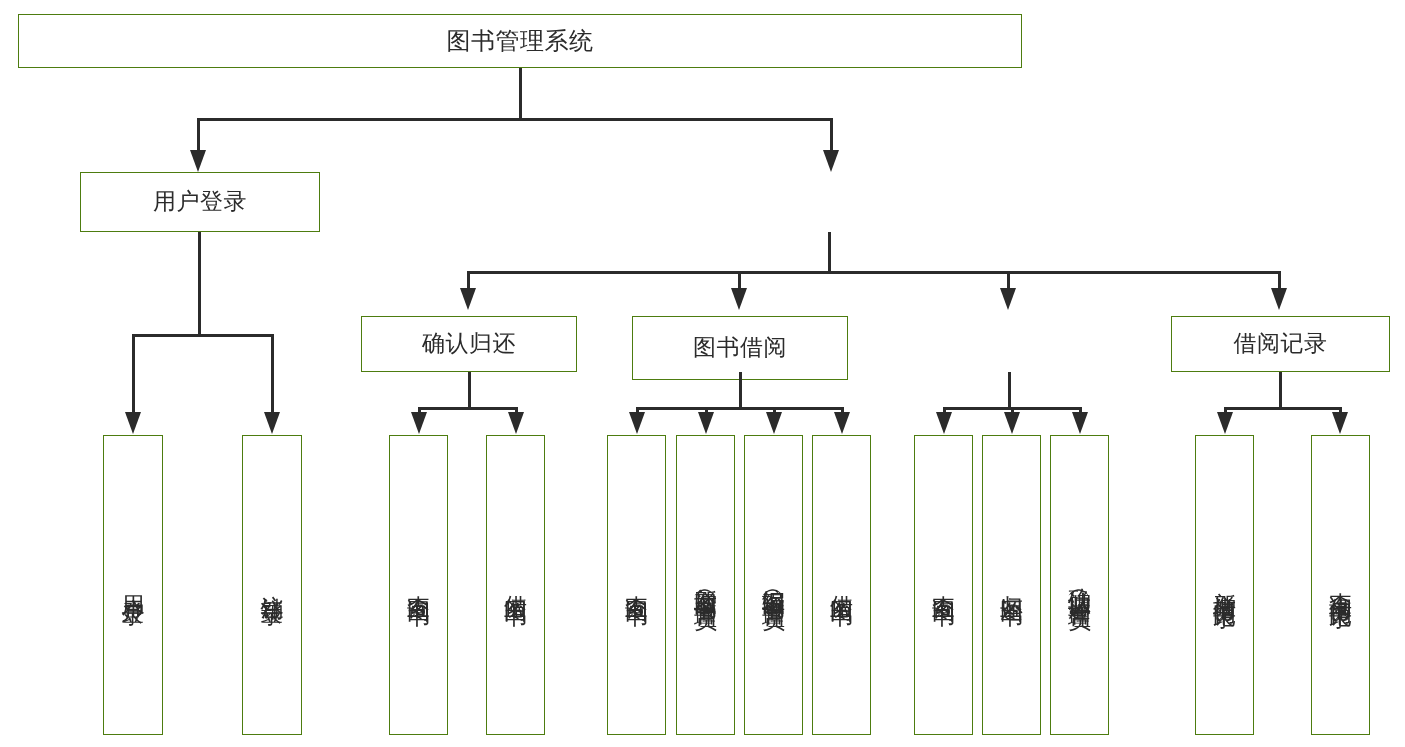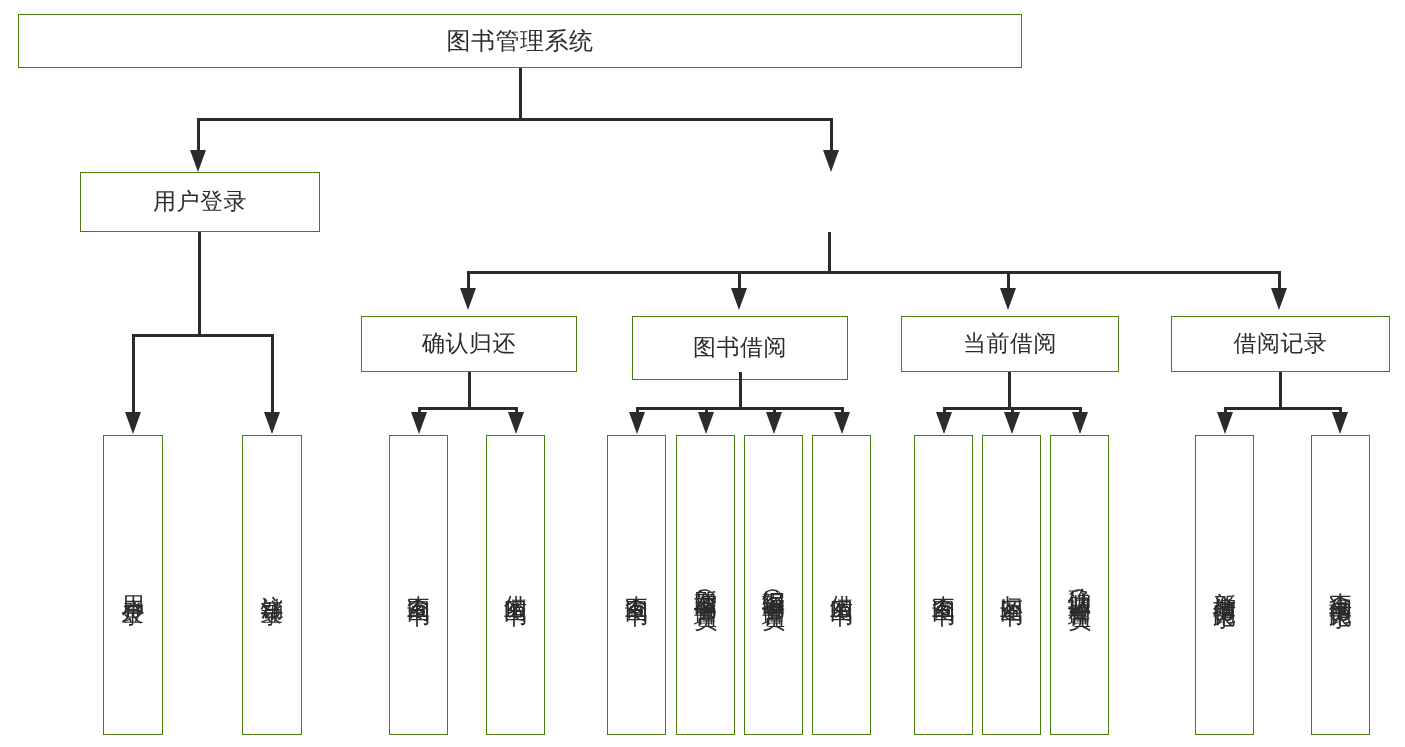--- a/index.html
+++ b/index.html
@@ -112,23 +112,20 @@
   <div class="arrow" style="left:1000px; top:288px;"></div>
   <div class="ln v" style="left:1278px; top:271px; height:18px;"></div>
   <div class="arrow" style="left:1271px; top:288px;"></div>
 
   <div class="node h" style="left:361px; top:316px; width:216px; height:56px;">
     <span>确认归还</span>
   </div>
   <div class="node h" style="left:632px; top:316px; width:216px; height:64px;">
     <span>图书借阅</span>
   </div>
-  <div class="node h" style="left:901px; top:316px; width:218px; height:56px;">
-    <span>当前借阅</span>
-  </div>
   <div class="node h" style="left:1171px; top:316px; width:219px; height:56px;">
     <span>借阅记录</span>
   </div>
 
   <div class="ln v" style="left:468px; top:372px; height:38px;"></div>
   <div class="ln h" style="left:418px; top:407px; width:100px;"></div>
   <div class="ln v" style="left:418px; top:407px; height:7px;"></div>
   <div class="arrow" style="left:411px; top:412px;"></div>
   <div class="ln v" style="left:515px; top:407px; height:7px;"></div>
   <div class="arrow" style="left:508px; top:412px;"></div>

